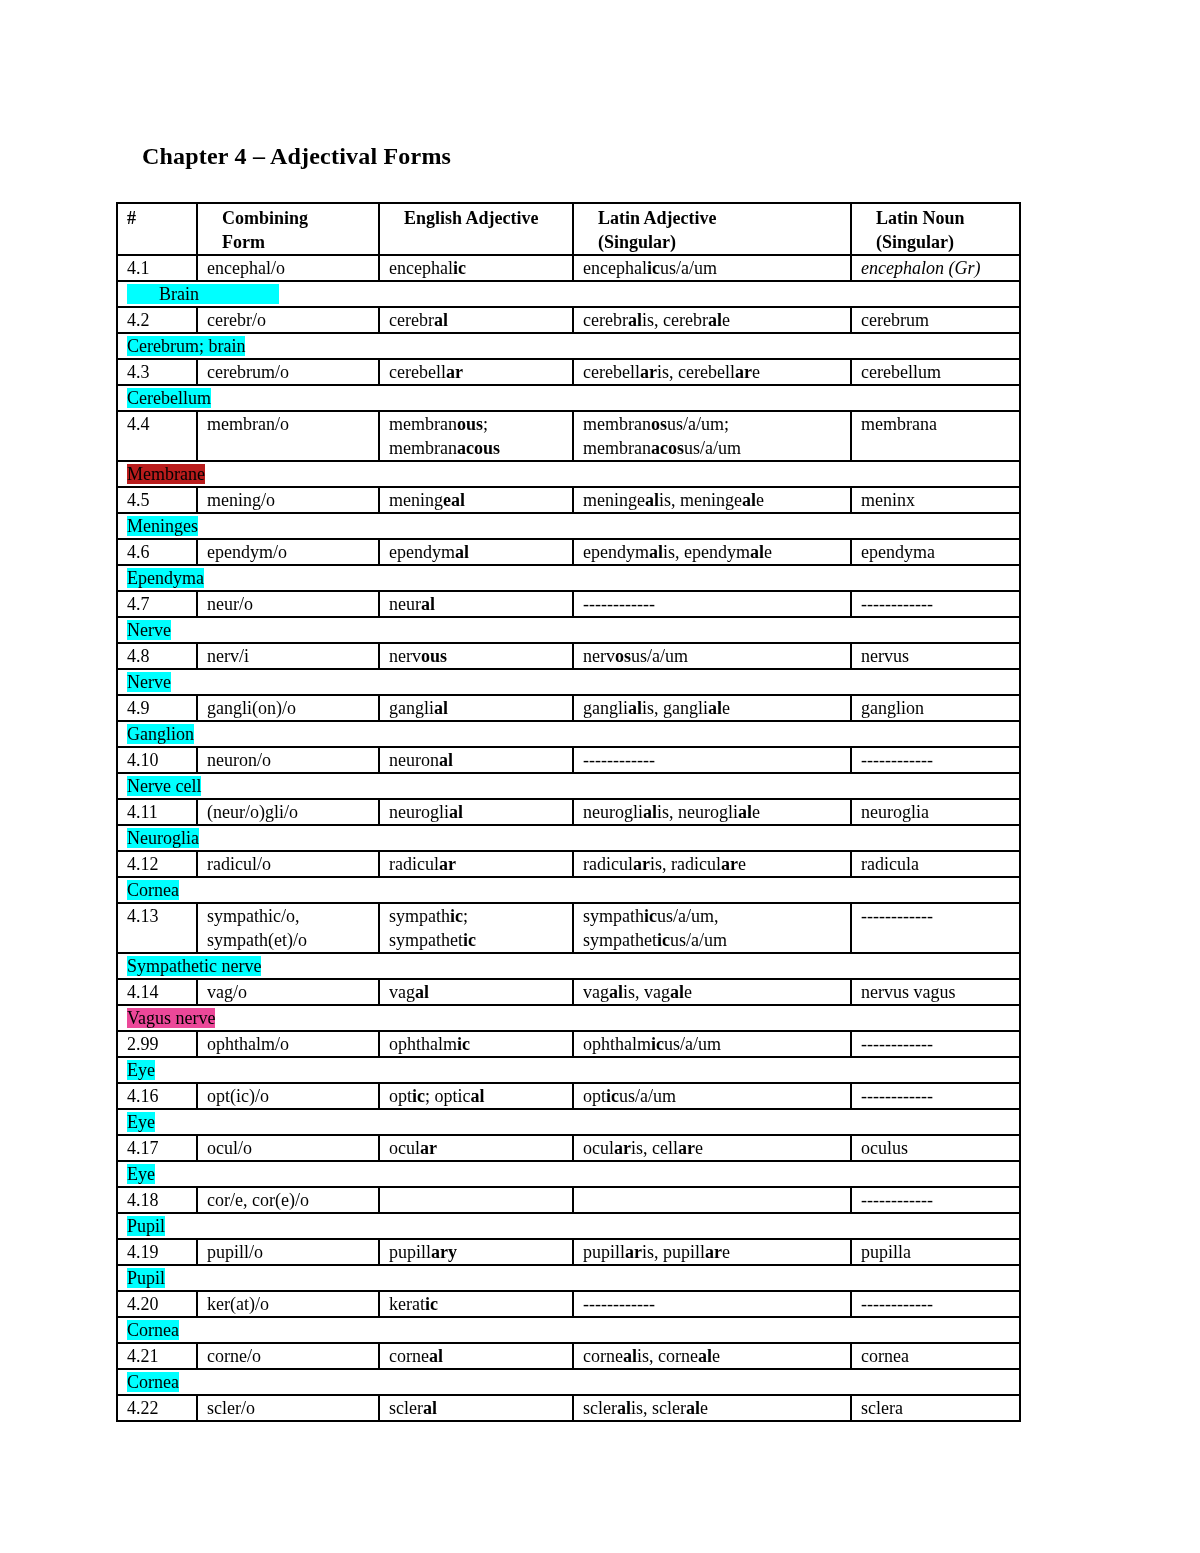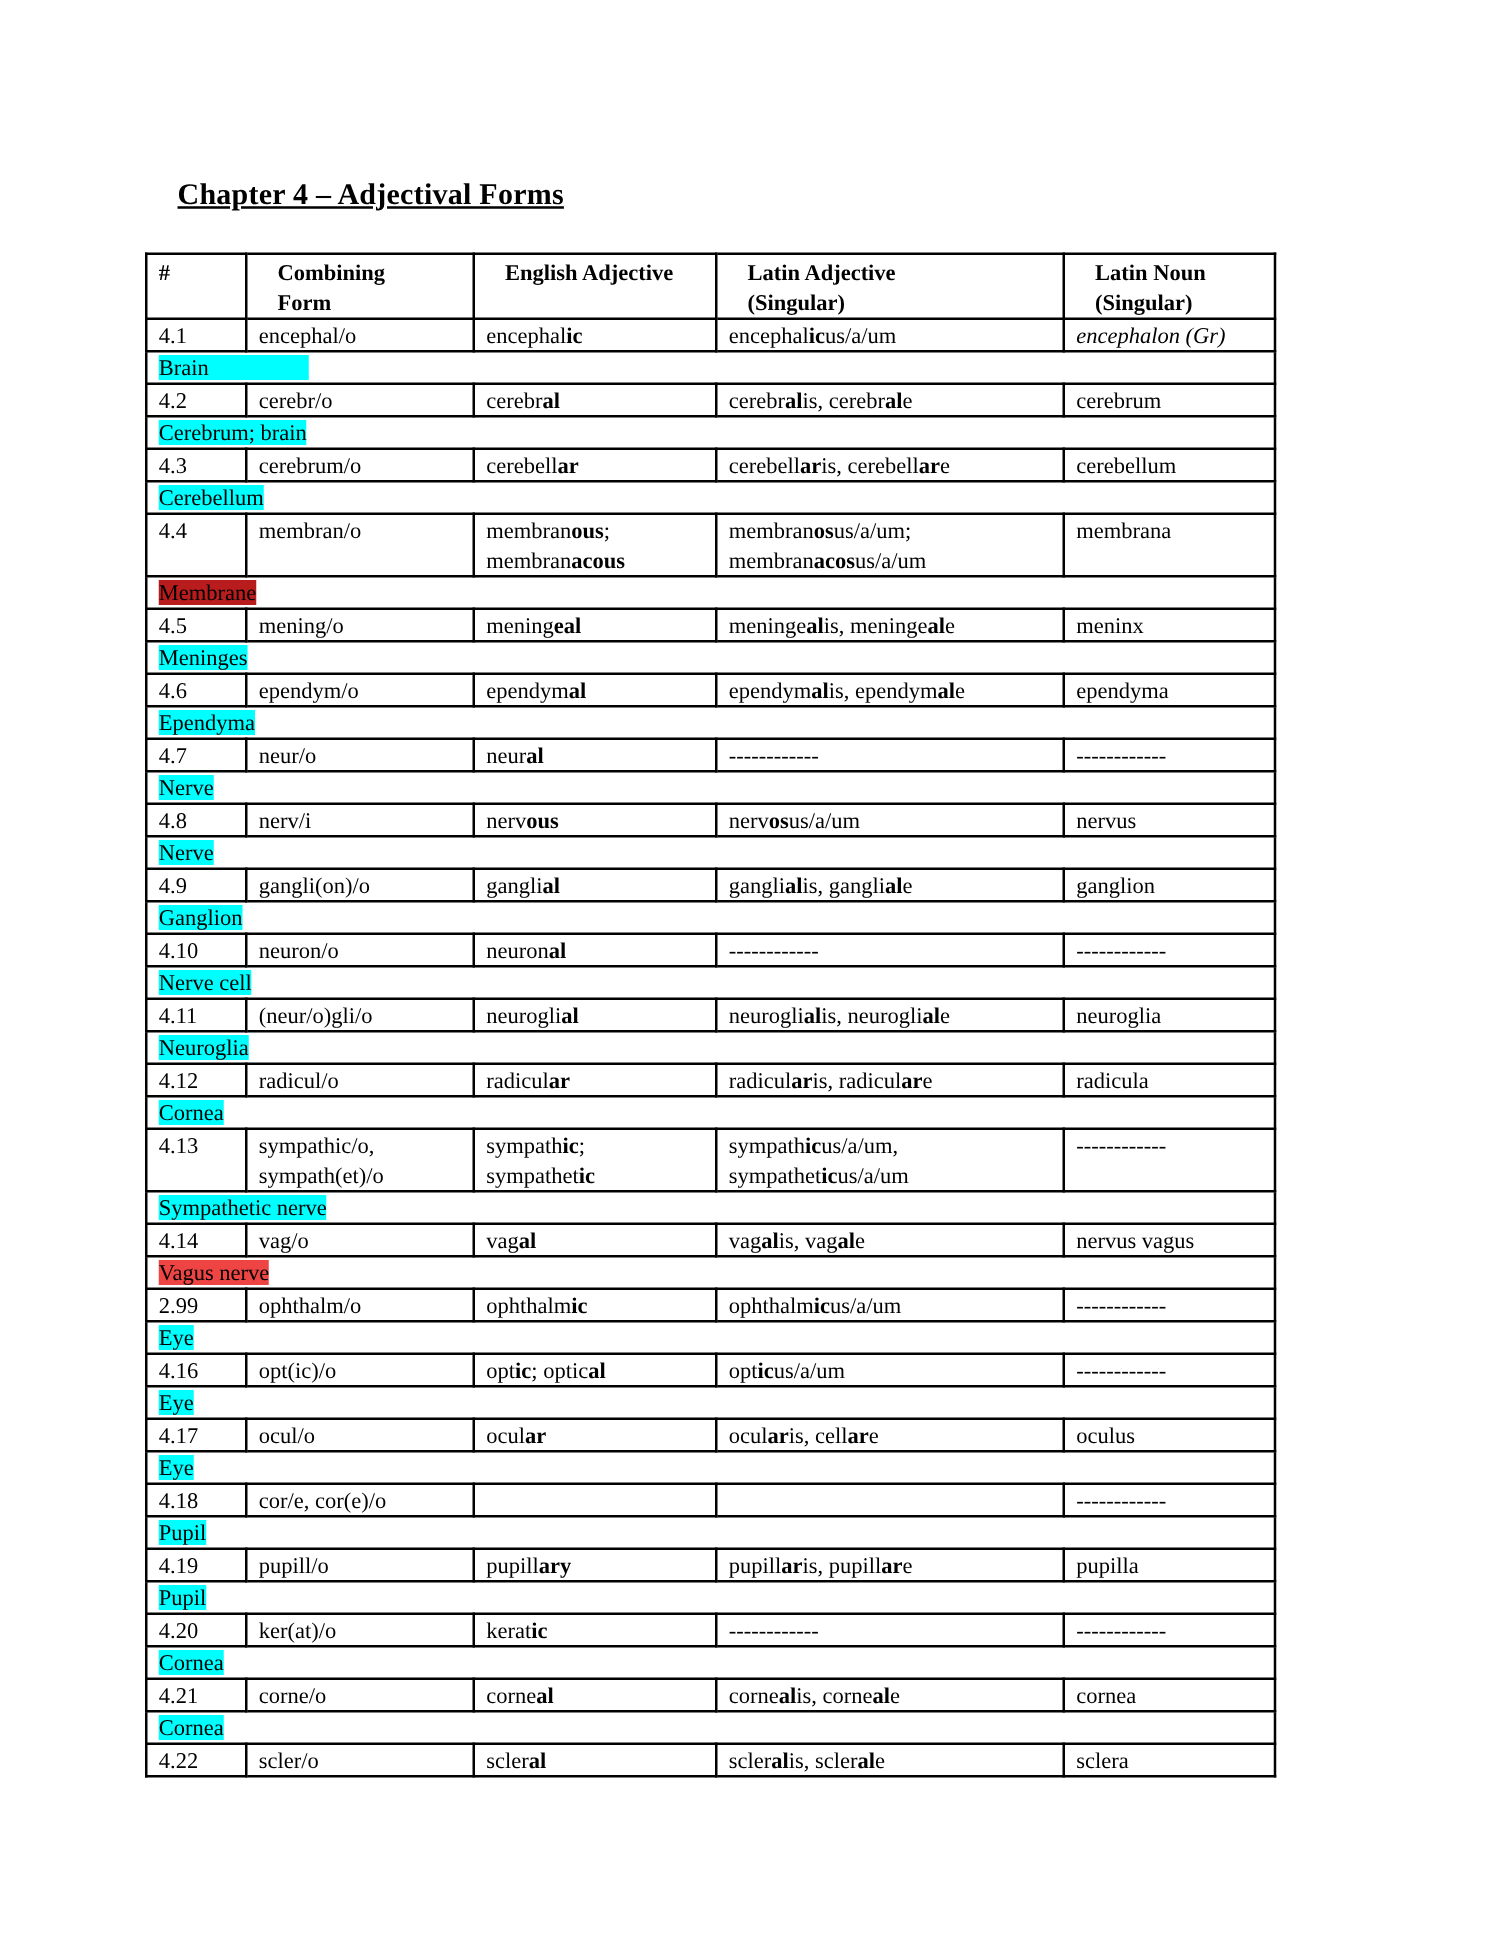--- a/index.html
+++ b/index.html
@@ -1,27 +1,27 @@
 <!DOCTYPE html>
 <html><head>
 <meta charset="utf-8">
 <style>
   html, body { margin: 0; padding: 0; background: #ffffff; }
   body { width: 1200px; height: 1553px; position: relative; font-family: "Liberation Serif", "DejaVu Serif", serif; color: #000; }
-  .page-title { position: absolute; left: 142px; top: 143px; font-size: 24px; font-weight: bold; margin: 0; letter-spacing: 0.2px; text-decoration: underline; }
+  .page-title { position: absolute; left: 142px; top: 143px; font-size: 24px; font-weight: bold; margin: 0; letter-spacing: 0.2px; }
   table.forms { position: absolute; left: 116px; top: 202px; width: 903px; border-collapse: collapse; table-layout: fixed; font-size: 18px; }
   table.forms td, table.forms th { border: 2px solid #000; padding: 0 9px; vertical-align: top; text-align: left; line-height: 24px; }
   table.forms th { font-weight: bold; padding-top: 2px; height: 48px; padding-left: 24px; }
   table.forms th:first-child, table.forms td:first-child { padding-left: 9px; }
   col.c1 { width: 80px; } col.c2 { width: 182px; } col.c3 { width: 194px; } col.c4 { width: 278px; } col.c5 { width: 169px; }
   tr.entry td { height: 24px; }
   tr.entry.tall td { height: 48px; }
   tr.meaning td { height: 24px; padding-left: 9px; padding-right: 0; }
   .hl { background: #00ffff; }
-  .hl.brain { padding-right: 80px; }
+  .hl.brain { padding-right: 80px; padding-left: 32px; }
   .it { font-style: italic; }
 </style>
 </head>
 <body>
 
 <h1 class="page-title">Chapter 4 – Adjectival Forms</h1>
 
 <table class="forms">
   <colgroup>
       <col class="c1">
@@ -171,21 +171,21 @@
         <td colspan="5"><span class="hl" style="background: rgb(0, 255, 255);">Sympathetic nerve</span></td>
       </tr>
       <tr class="entry">
         <td>4.14</td>
         <td><span>vag/o</span></td>
         <td><span>vag</span><b>al</b></td>
         <td><span>vag</span><b>al</b><span>is, vag</span><b>al</b><span>e</span></td>
         <td>nervus vagus</td>
       </tr>
       <tr class="meaning">
-        <td colspan="5"><span class="hl" style="background: #ef4444;">Vagus nerve</span></td>
+        <td colspan="5"><span class="hl" style="background: #ec4899;">Vagus nerve</span></td>
       </tr>
       <tr class="entry">
         <td>2.99</td>
         <td><span>ophthalm/o</span></td>
         <td><span>ophthalm</span><b>ic</b></td>
         <td><span>ophthalm</span><b>ic</b><span>us/a/um</span></td>
         <td>------------</td>
       </tr>
       <tr class="meaning">
         <td colspan="5"><span class="hl" style="background: rgb(0, 255, 255);">Eye</span></td>

